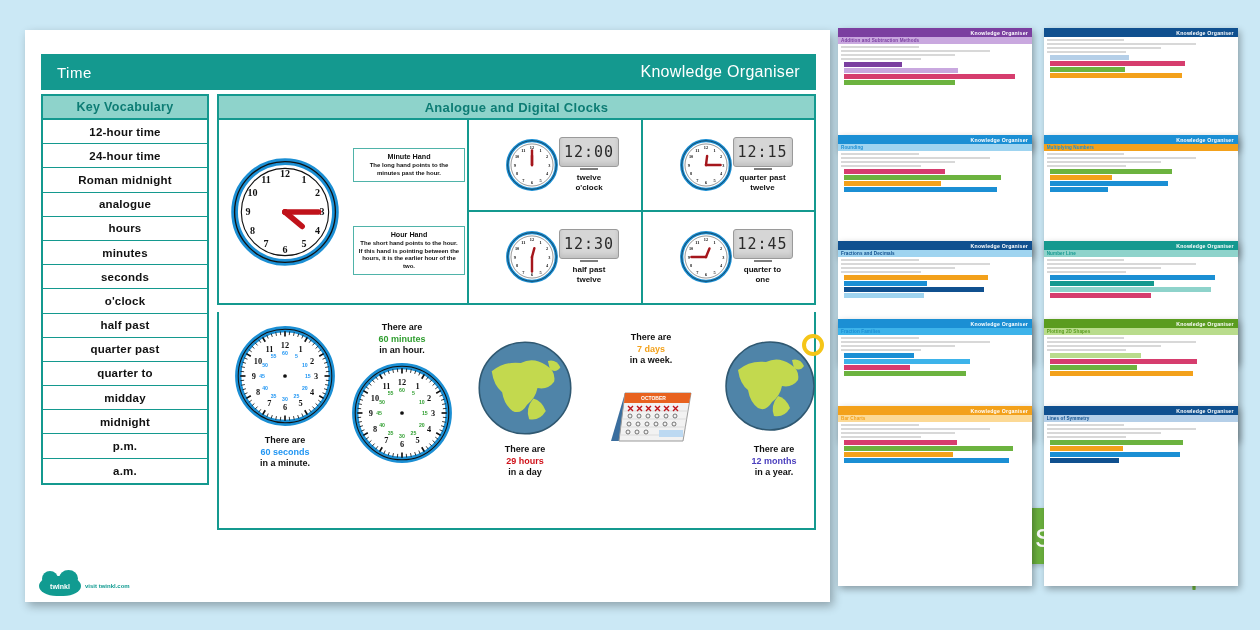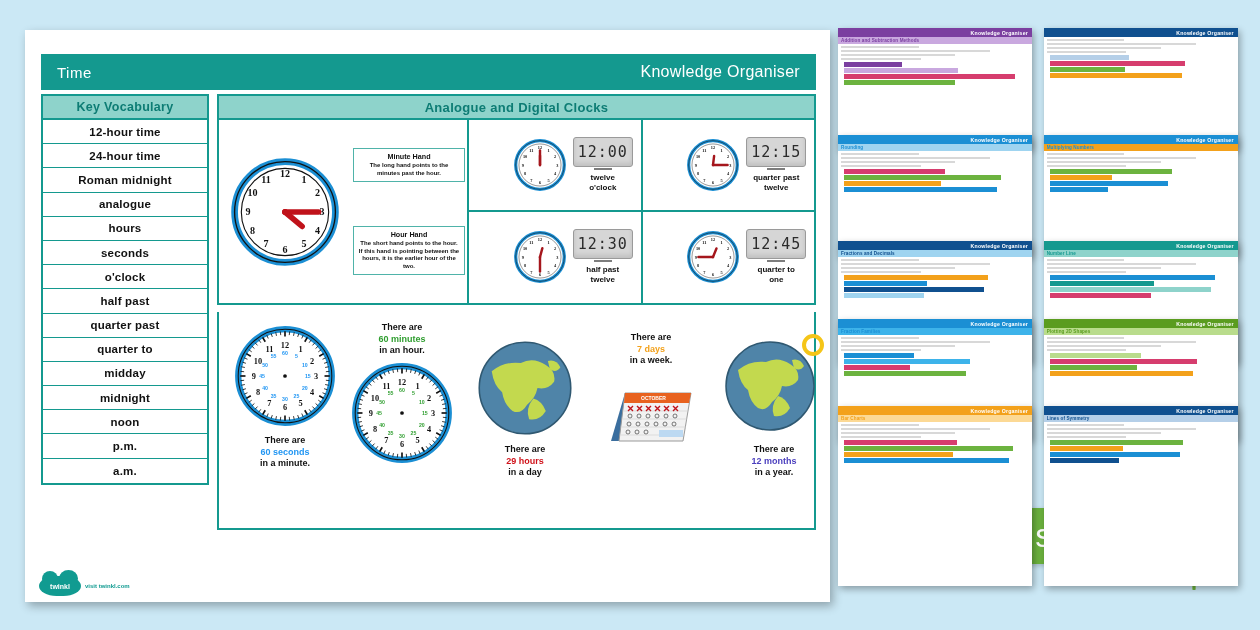--- a/index.html
+++ b/index.html
@@ -83,21 +83,21 @@
     width:116px; display:flex; flex-direction:column;
     justify-content:space-around; padding:6px 2px;
   }
   .callout {
     border:1.5px solid #4fb3a9; background:#fff; padding:3px 4px; text-align:center;
   }
   .callout .ch { font-size:7.2px; font-weight:bold; color:#111; display:block; margin-bottom:1px;}
   .callout .cb { font-size:6px; font-weight:bold; color:#111; line-height:1.28; display:block;}
   .quad-col { flex:1; display:grid; grid-template-columns:1fr 1fr; grid-template-rows:1fr 1fr; }
   .quad {
-    display:flex; align-items:center; justify-content:center; gap:6px;
+    display:flex; align-items:center; gap:0;
     border-left:2px solid #14998f;
     padding-left:36px;
   }
   .quad:nth-child(1),.quad:nth-child(2){ border-bottom:2px solid #14998f; }
   .digi-wrap { text-align:center; }
   .digi {
     width:60px;height:30px;background:#d6d6d6;border:1px solid #9a9a9a;border-radius:3px;
     display:flex;align-items:center;justify-content:center;
     font-family:"DejaVu Sans Mono",monospace; font-size:15px; color:#2b2b2b; letter-spacing:1px;
     box-shadow:inset 0 -3px 4px rgba(0,0,0,.10);
@@ -149,28 +149,28 @@
     </div>
 
     <div class="vocab">
       <div class="vocab-head">Key Vocabulary</div>
       <div class="vocab-list" id="vocab-list">
           <div class="vocab-item">12-hour time</div>
           <div class="vocab-item">24-hour time</div>
           <div class="vocab-item">Roman midnight</div>
           <div class="vocab-item">analogue</div>
           <div class="vocab-item">hours</div>
+          <div class="vocab-item">minutes</div>
           <div class="vocab-item">seconds</div>
           <div class="vocab-item">o'clock</div>
           <div class="vocab-item">half past</div>
           <div class="vocab-item">quarter past</div>
           <div class="vocab-item">quarter to</div>
           <div class="vocab-item">midday</div>
           <div class="vocab-item">midnight</div>
-          <div class="vocab-item">noon</div>
           <div class="vocab-item">p.m.</div>
           <div class="vocab-item">a.m.</div>
         </div>
     </div>
 
     <div class="content">
 
       <div>
         <div class="sec-head">Analogue and Digital Clocks</div>
         <div class="sec-body clocks-body">

